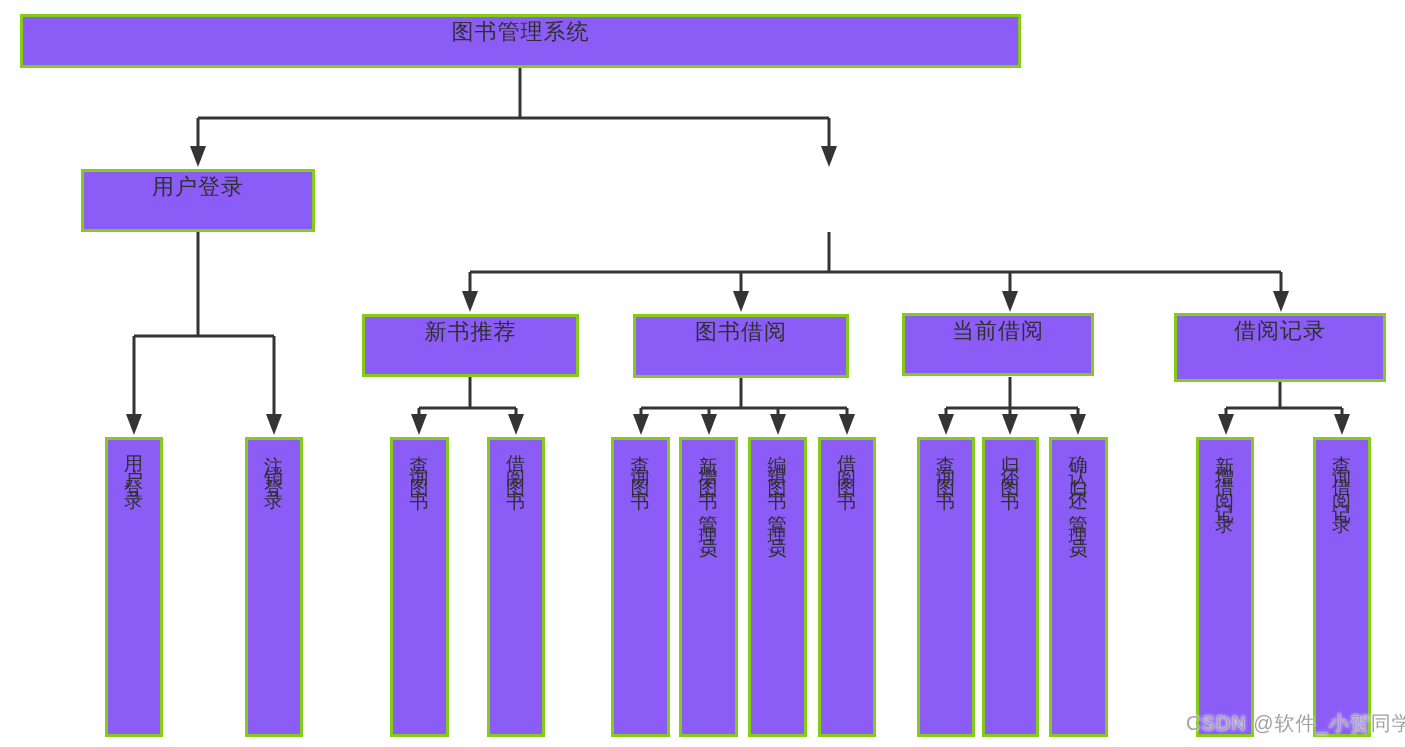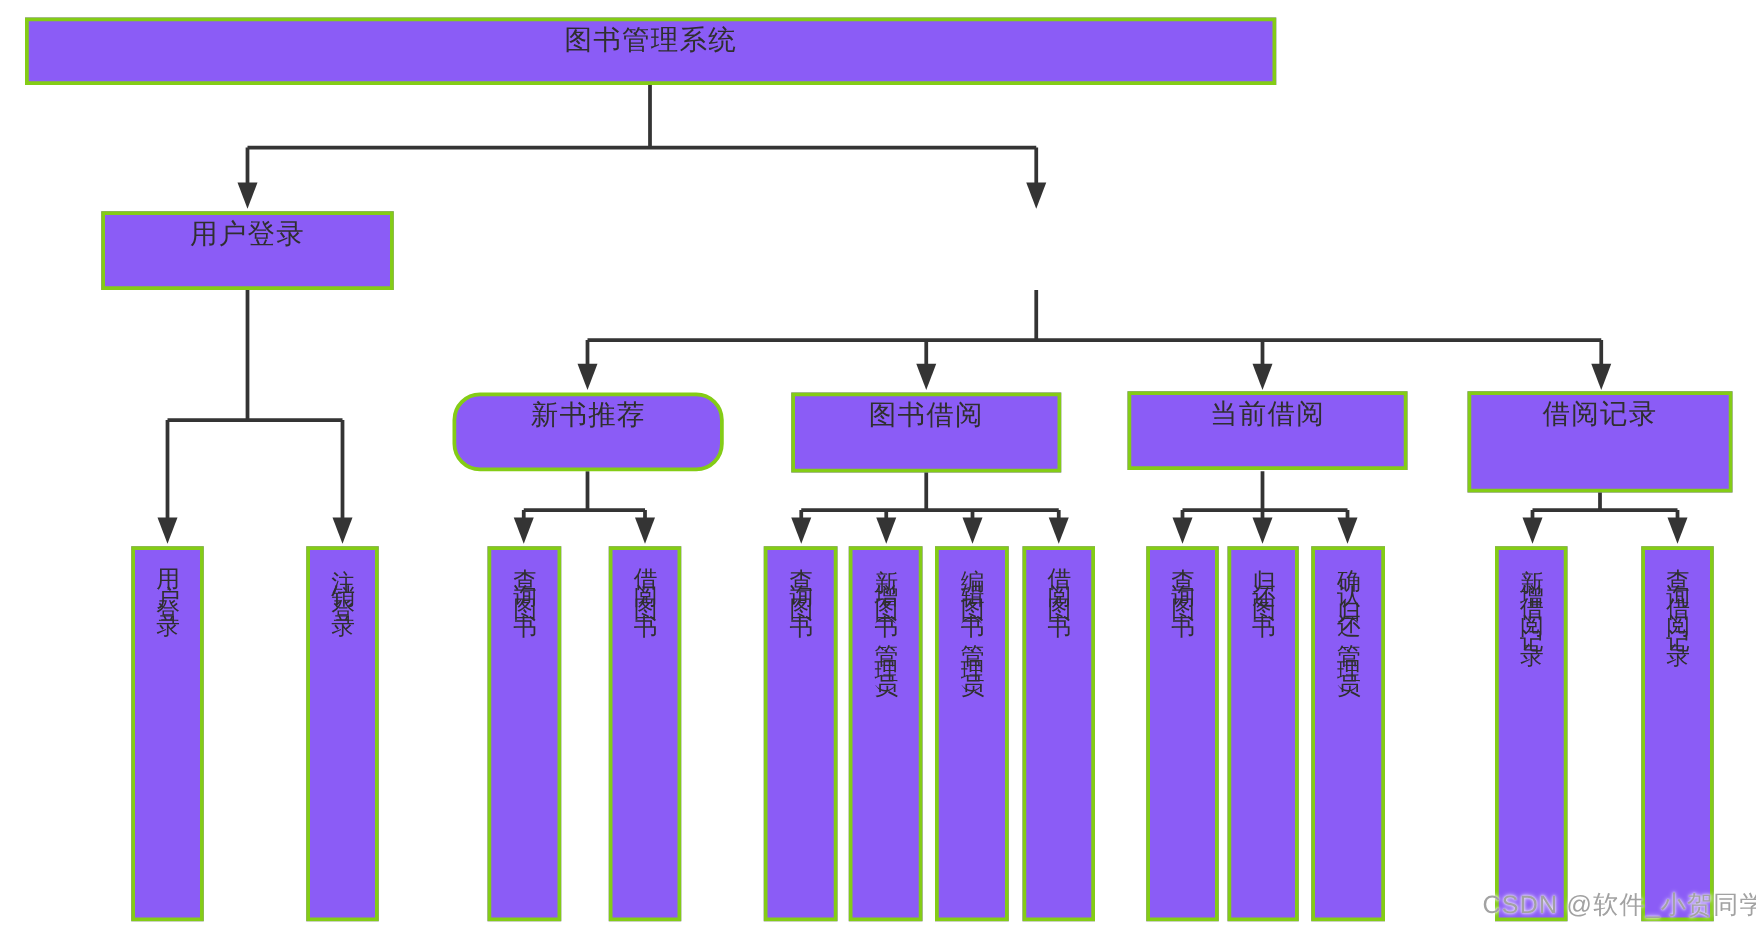--- a/index.html
+++ b/index.html
@@ -95,30 +95,30 @@
   </svg>
 
   <div class="box hbox" style="left:20px; top:14px; width:1001px; height:54px;">
     <span>图书管理系统</span>
   </div>
 
   <div class="box hbox" style="left:81px; top:169px; width:234px; height:63px;">
     <span>用户登录</span>
   </div>
 
-  <div class="box hbox" style="left:362px; top:314px; width:217px; height:63px;border-radius:22px;">
+  <div class="box hbox" style="left:362px; top:314px; width:217px; height:63px;">
     <span>新书推荐</span>
   </div>
   <div class="box hbox" style="left:633px; top:314px; width:216px; height:64px;">
     <span>图书借阅</span>
   </div>
-  <div class="box hbox" style="left:902px; top:313px; width:224px; height:63px;">
+  <div class="box hbox" style="left:902px; top:313px; width:192px; height:63px;">
     <span>当前借阅</span>
   </div>
-  <div class="box hbox" style="left:1174px; top:313px; width:212px; height:81px;">
+  <div class="box hbox" style="left:1174px; top:313px; width:212px; height:69px;">
     <span>借阅记录</span>
   </div>
 
   <div class="box vbox" style="left:105px; top:437px; width:58px; height:300px;">
     <span>用户登录</span>
   </div>
   <div class="box vbox" style="left:245px; top:437px; width:58px; height:300px;">
     <span>注销登录</span>
   </div>
 

